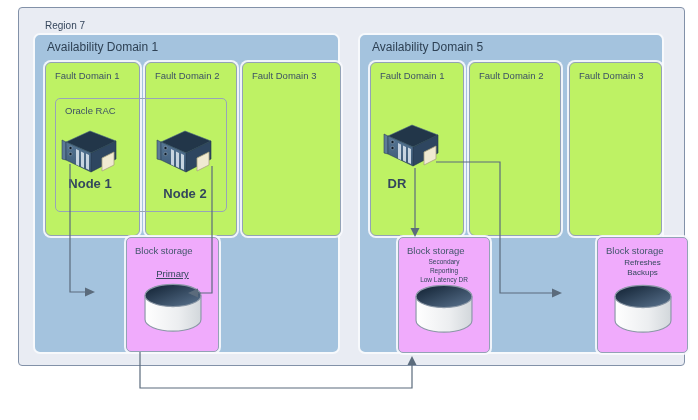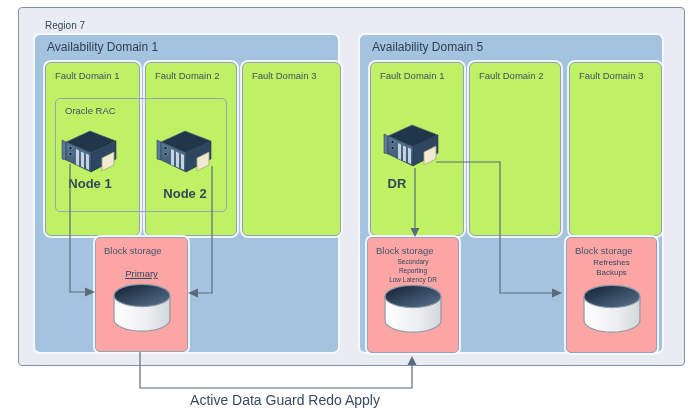--- a/index.html
+++ b/index.html
@@ -17,22 +17,22 @@
   .ad-label{left:12px;top:5px;font-size:12px;color:#2e4154;position:absolute;}
 
   .fd{top:27px;height:172px;background:#bef264;border:1px solid #93a2b6;border-radius:6px;
       box-shadow:0 0 0 2px rgba(248,250,253,0.9);position:absolute;}
   .fd-label{display:block;padding:7px 0 0 9px;font-size:9.5px;color:#3c5065;white-space:nowrap;}
 
   .rac{left:55px;top:98px;width:172px;height:114px;border:1px solid #97a5b8;
        border-radius:5px;background:transparent;}
   .rac-label{left:9px;top:6px;font-size:9.5px;color:#3c5065;position:absolute;}
 
-  .storage{top:237px;background:#fca5a5;border:1px solid #93a2b6;border-radius:5px;
-           box-shadow:0 0 0 2px rgba(248,250,253,0.9);}
+  .storage{top:237px;background:#f0abfc;border:1px solid #93a2b6;border-radius:5px;
+           box-shadow:0 0 0 2px rgba(248,250,253,0.9);margin-left:31px;}
   .storage-title{display:block;padding:7px 0 0 8px;font-size:9.5px;color:#42566b;white-space:nowrap;}
   .storage-line{display:block;text-align:center;color:#33475c;}
   .line-primary{font-size:9.5px;margin-top:12px;text-decoration:underline;}
   .line-tiny{font-size:6.5px;line-height:9px;}
   .line-small{font-size:8px;line-height:10px;}
   .cyl{position:absolute;left:50%;transform:translateX(-50%);bottom:12px;}
 
   .node-label{font-size:13px;color:#33475c;text-align:center;font-weight:bold;}
 
   .annotation{left:170px;top:392px;width:230px;text-align:center;
@@ -192,15 +192,14 @@
     </g>
     <g fill="#5b6b7c" stroke="none">
       <polygon points="95,292 85,287.5 85,296.5"></polygon>
       <polygon points="188,293 198,288.5 198,297.5"></polygon>
       <polygon points="415,237 410.5,228 419.5,228"></polygon>
       <polygon points="562,293 552,288.5 552,297.5"></polygon>
       <polygon points="412,356 407.5,365 416.5,365"></polygon>
     </g>
   </svg>
 
-  <span class="abs annotation">Active Data Guard Redo Apply</span>
 
 </div>
 
 </body></html>

